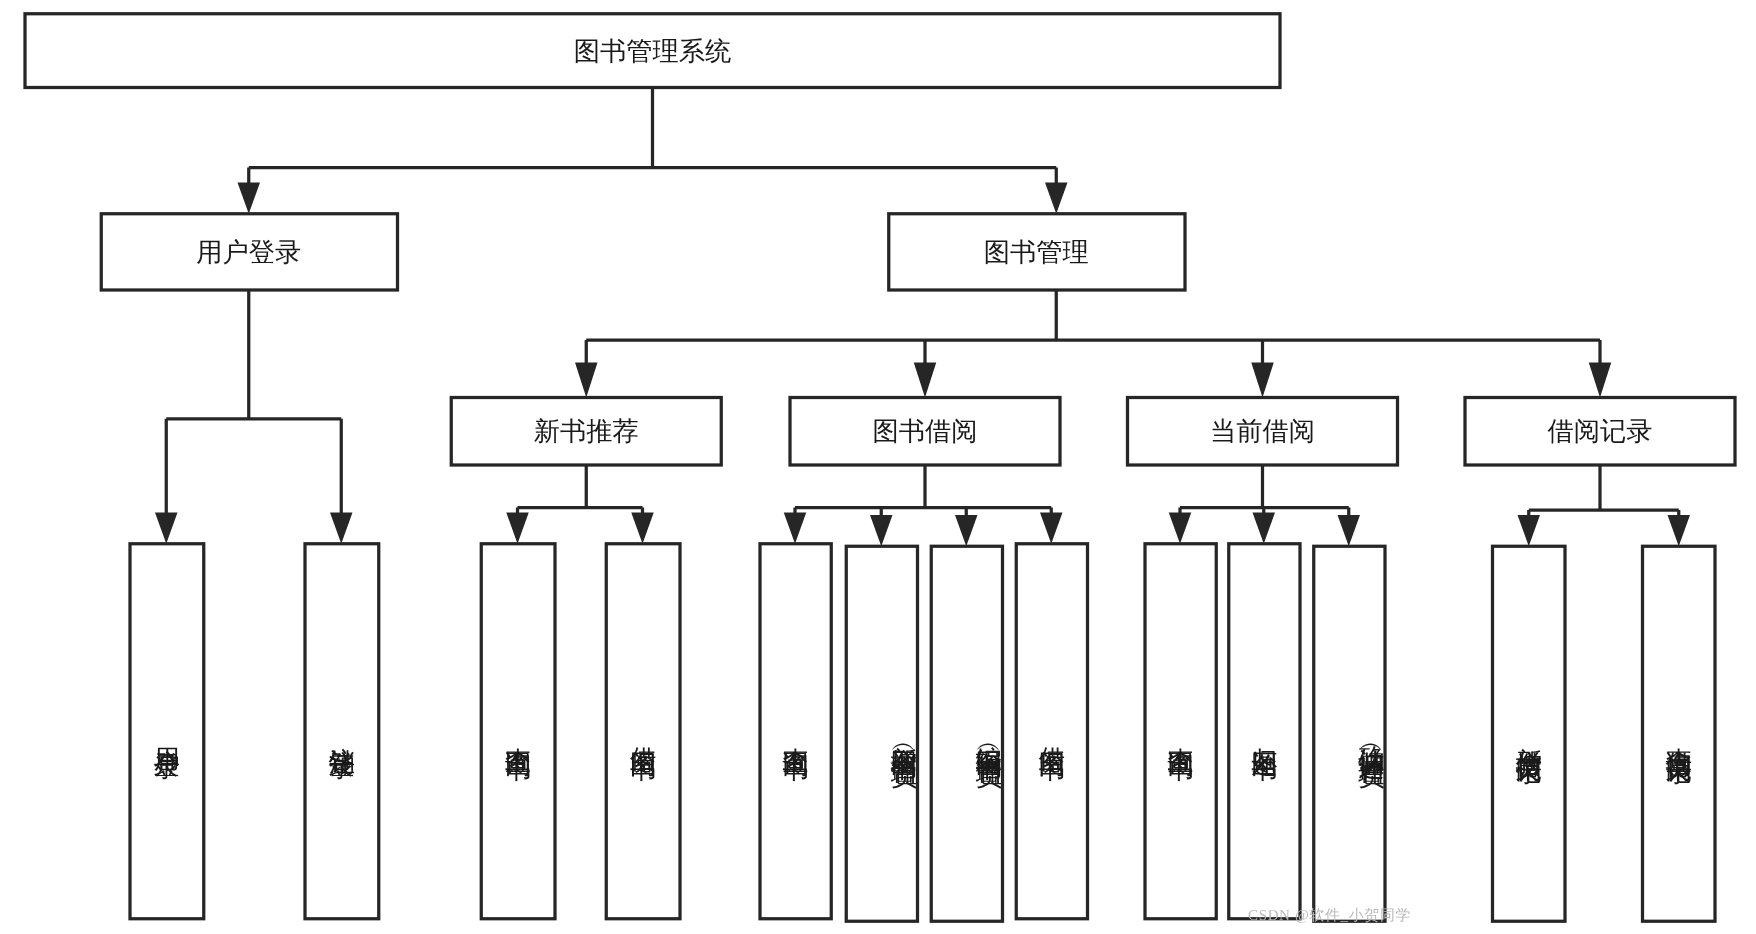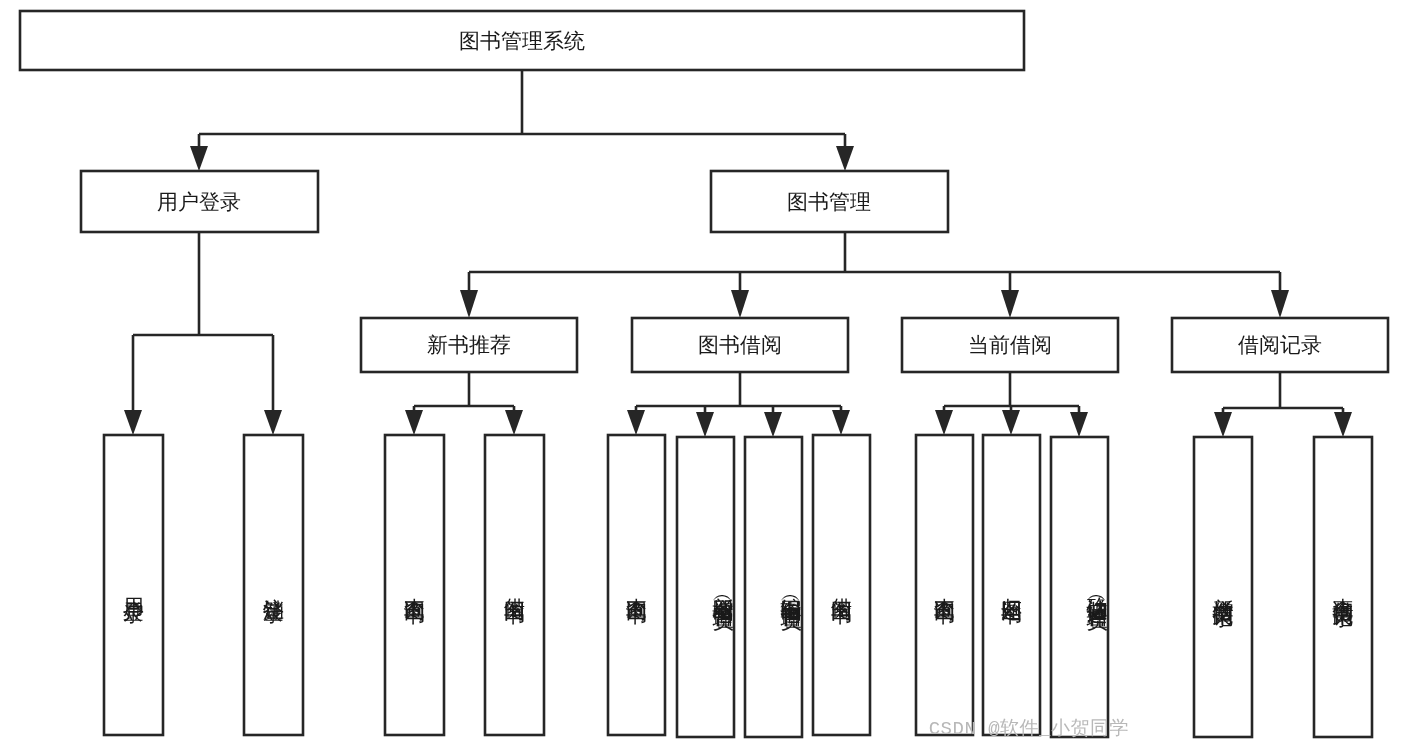--- a/index.html
+++ b/index.html
@@ -60,22 +60,22 @@
     display: flex;
     align-items: center;
     justify-content: center;
     white-space: nowrap;
     pointer-events: none;
   }
   .watermark {
     position: absolute;
     right: 14px;
     bottom: 6px;
-    font-family: Liberation Mono, monospace;
-    font-size: 19px;
+    font-family: Liberation Serif, serif;
+    font-size: 12px;
     color: #b8b8b8;
     letter-spacing: 0.5px;
     white-space: nowrap;
   }
 </style>
 </head>
 <body>
 
 <div id="diagram-root">
 

